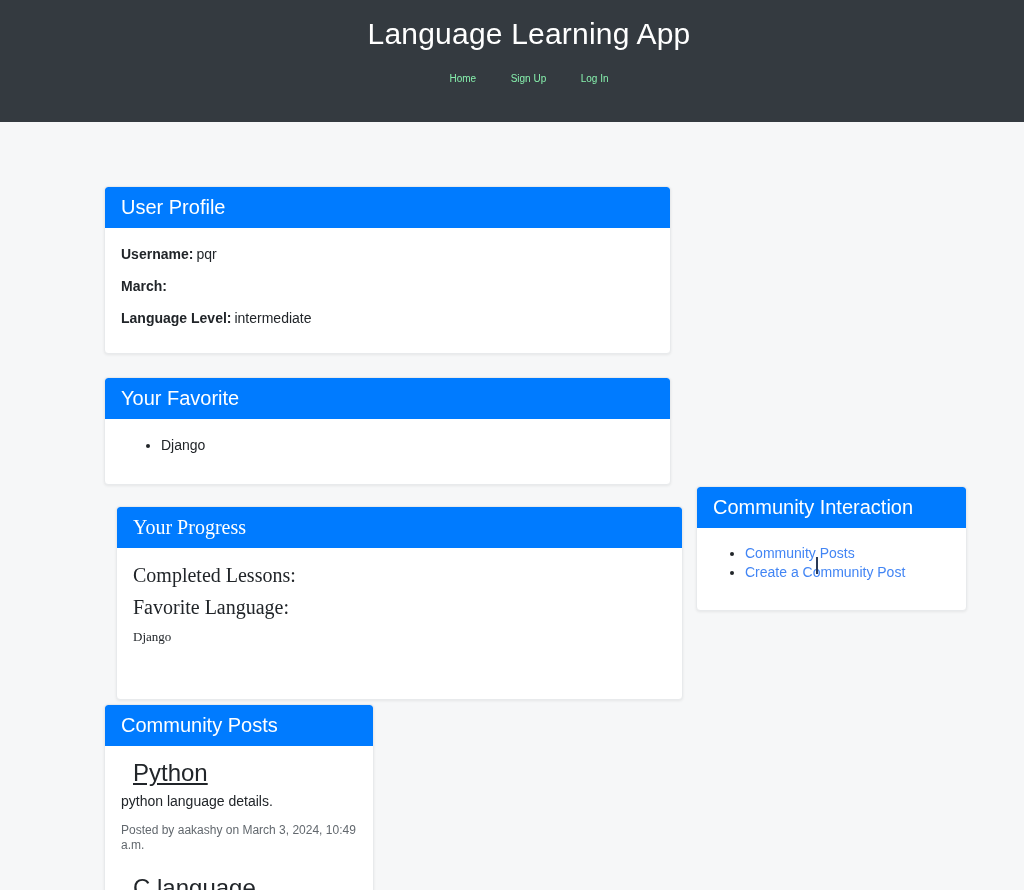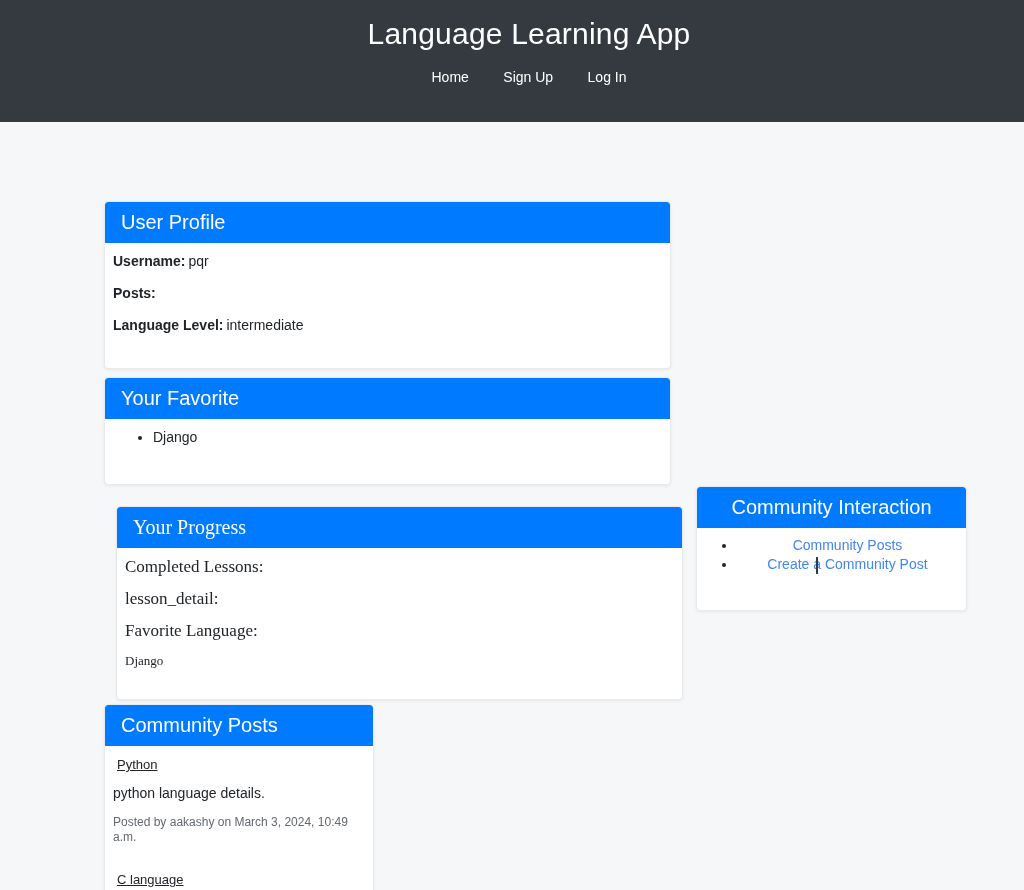--- a/index.html
+++ b/index.html
@@ -31,22 +31,22 @@
   .app-title {
     margin: 0; padding-top: 17px;
     font-size: 30px; font-weight: 400;
     color: #ffffff;
     letter-spacing: 0.2px;
   }
   .main-nav { margin-top: 17px; }
   .main-nav a {
     display: inline-block;
     padding: 0 15px;
-    font-size: 14px;
-    color: #ffffff;
+    font-size: 10px;
+    color: #86efac;
     text-decoration: none;
     cursor: pointer;
   }
 
   
   .card {
     position: absolute;
     background: #ffffff;
     border: 1px solid #e8eaec;
     border-radius: 4px;
@@ -56,38 +56,38 @@
   .card-header {
     background: #007bff;
     color: #ffffff;
     font-size: 20px;
     font-weight: 400;
     line-height: 25px;
     padding: 8px 16px;
     height: 41px;
     border-radius: 3px 3px 0 0;
   }
-  .card-body { padding: 8px; }
+  .card-body { padding: 16px; }
 
-  #user-profile        { left: 104px; top: 186px; width: 567px; height: 168px; margin-top: 15px; }
+  #user-profile        { left: 104px; top: 186px; width: 567px; height: 168px; }
   #your-languages      { left: 104px; top: 377px; width: 567px; height: 108px; }
   #your-progress       { left: 116px; top: 506px; width: 567px; height: 194px; font-family: Liberation Serif, serif; }
   #community-posts     { left: 104px; top: 704px; width: 270px; height: 200px; }
-  #community-interaction { left: 696px; top: 486px; width: 271px; height: 125px; text-align: center; }
+  #community-interaction { left: 696px; top: 486px; width: 271px; height: 125px; }
 
   .field { font-size: 14px; line-height: 21px; margin: 0 0 11px; }
   .field strong { padding-right: 3px; }
 
   .lang-list { margin: 0; padding-left: 40px; font-size: 14px; }
   .lang-list li { line-height: 21px; }
 
-  .progress-line { font-size: 17px; line-height: 22px; margin: 0 0 10px; color: #212529; }
+  .progress-line { font-size: 20px; line-height: 22px; margin: 0 0 10px; color: #212529; }
   .fav-lang { font-size: 13px; line-height: 18px; margin: 4px 0 0; }
 
-  .post-title { font-size: 13px; font-weight: 400; line-height: 22px; margin: 0 4px 6px; text-decoration: underline; }
+  .post-title { font-size: 24px; font-weight: 400; line-height: 22px; margin: 0 12px 6px; text-decoration: underline; }
   .post-body  { font-size: 14px; line-height: 19px; margin: 8px 0 12px; }
   .post-meta  { font-size: 12px; line-height: 15px; margin: 0 0 24px; color: #62686e; }
 
   .interaction-list { margin: 0; padding-left: 32px; font-size: 14px; color: #212529; }
   .interaction-list li { line-height: 19px; }
   .interaction-list a { color: #4285f4; text-decoration: none; cursor: pointer; }
 
   .text-caret {
     position: absolute;
     left: 816px; top: 557px;
@@ -113,42 +113,41 @@
 
 <main>
 
   <section class="card" id="user-profile">
     <div class="card-header">User Profile</div>
     <div class="card-body">
       <p class="field">
         <strong>Username:</strong><span>pqr</span>
       </p>
       <p class="field">
-        <strong>Posts:</strong><span></span>
+        <strong>March:</strong><span></span>
       </p>
       <p class="field">
         <strong>Language Level:</strong><span>intermediate</span>
       </p>
     </div>
   </section>
 
   <section class="card" id="your-languages">
     <div class="card-header">Your Favorite</div>
     <div class="card-body">
       <ul class="lang-list">
         <li>Django</li>
       </ul>
     </div>
   </section>
 
   <section class="card" id="your-progress">
     <div class="card-header">Your Progress</div>
     <div class="card-body">
       <p class="progress-line">Completed Lessons:</p>
-      <p class="progress-line">lesson_detail:</p>
       <p class="progress-line">Favorite Language:</p>
       <p class="fav-lang">Django</p>
     </div>
   </section>
 
   <section class="card" id="community-posts">
     <div class="card-header">Community Posts</div>
     <div class="card-body">
       <div>
         <h3 class="post-title">Python</h3>

